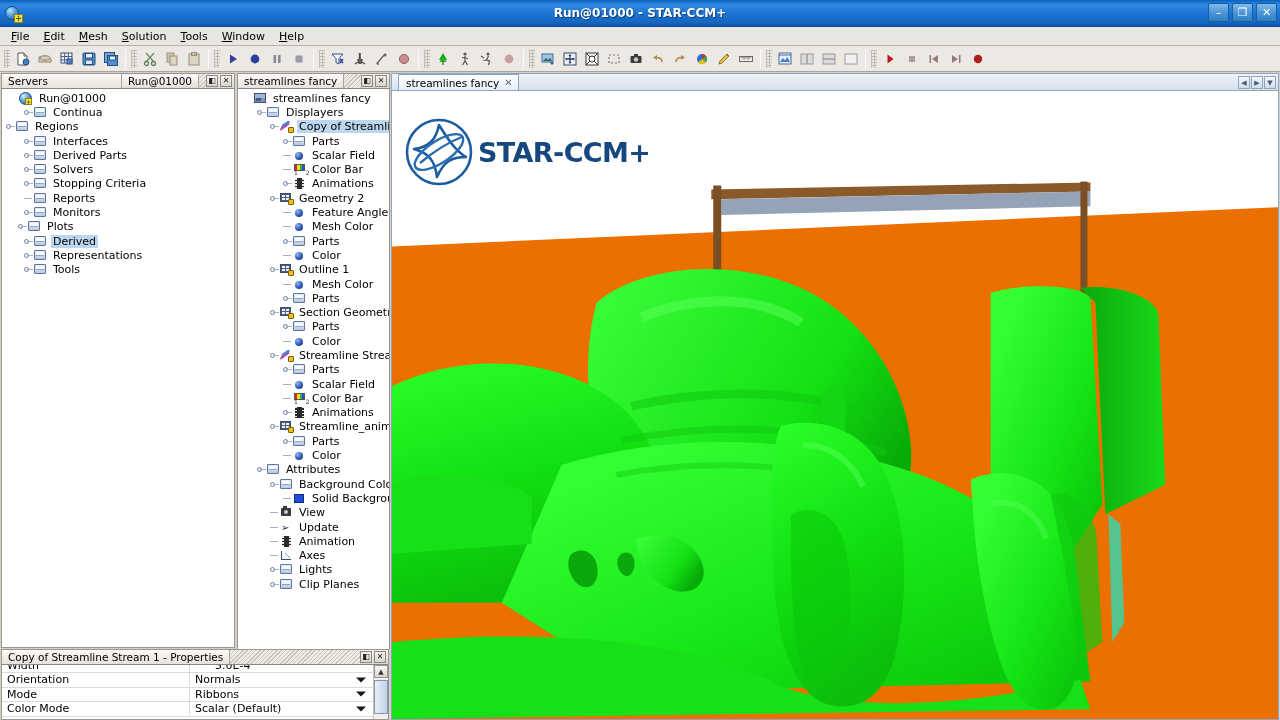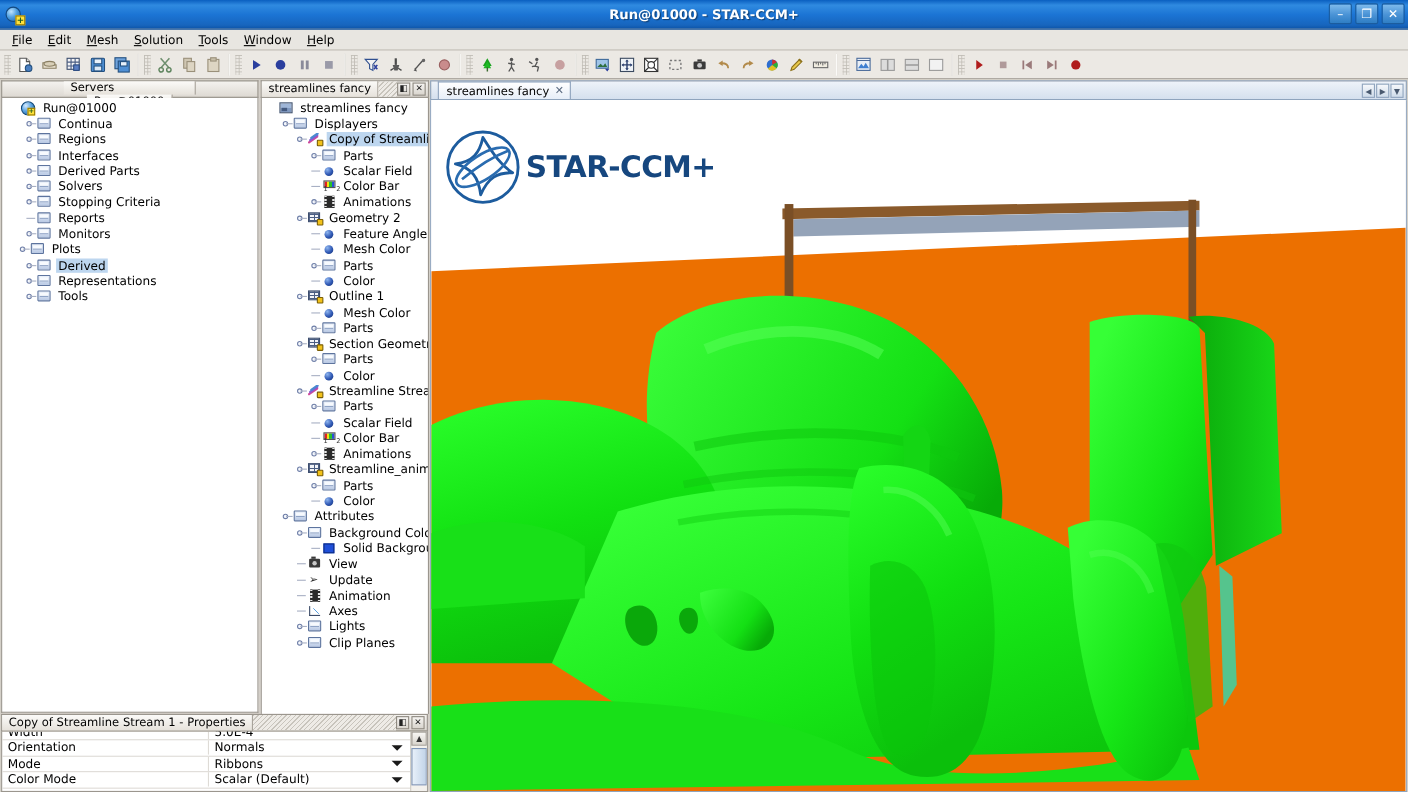--- a/index.html
+++ b/index.html
@@ -132,21 +132,21 @@
   }
 
   
   #left-col {
     width: 236px; height: 100%;
     display: flex; flex-direction: column;
     background: #d4d0c8;
     padding: 1px 1px 0 1px;
   }
   #explorer-wrap { flex: none; height: 575px; display: flex; flex-direction: column; }
-  #explorer-header { width: 100%; flex-direction: column; }
+  #explorer-header { width: 100%; }
   #explorer-header .ph-tab { width: 120px; }
   #explorer-tab2 {
     padding: 0 6px; display: flex; align-items: center;
     background: linear-gradient(to bottom, #fbfaf8, #e6e2db);
     border-right: 1px solid #a8a39b; white-space: nowrap;
   }
   #explorer-tree {
     flex: 1;
     background: #ffffff;
     border: 1px solid #9b968e; border-top: none;
@@ -347,21 +347,21 @@
     border: 1px solid #9b968e; border-top: none;
     background: #ffffff;
     display: flex; overflow: hidden;
   }
   #props-table { flex: 1; }
   .prow {
     height: 14.5px; display: flex; align-items: center;
     border-bottom: 1px solid #dedbd6;
     font-size: 11px; color: #000;
   }
-  .prow.clipped { height: 8px; overflow: hidden; align-items: flex-end;}
+  .prow.clipped { height: 8px; overflow: hidden; align-items: flex-end; gap: 20px;}
   .pname { width: 188px; padding-left: 5px; border-right: 1px solid #dedbd6; line-height: 13px; }
   .pval { flex: 1; padding-left: 5px; position: relative; line-height: 13px; }
   .pval .caret {
     position: absolute; right: 7px; top: 50%; transform: translateY(-50%);
     width: 0; height: 0; border-left: 5px solid transparent; border-right: 5px solid transparent;
     border-top: 5px solid #1a1a1a;
   }
   #props-vscroll {
     width: 15px; background: #eceae5;
     border-left: 1px solid #c7c3bb;
@@ -711,21 +711,21 @@
           <div class="tree-row" style="padding-left: 18px;">
             <span class="expander">
               <span class="knob"></span>
               <span class="stub"></span>
             </span>
             <div class="ico">
               <div class="ico-folder"></div>
             </div>
             <span class="lbl">Continua</span>
           </div>
-          <div class="tree-row" style="padding-left: 18px;">
+          <div class="tree-row" style="">
             <span class="expander">
               <span class="knob"></span>
               <span class="stub"></span>
             </span>
             <div class="ico">
               <div class="ico-folder"></div>
             </div>
             <span class="lbl">Regions</span>
           </div>
           <div class="tree-row" style="padding-left: 18px;">

